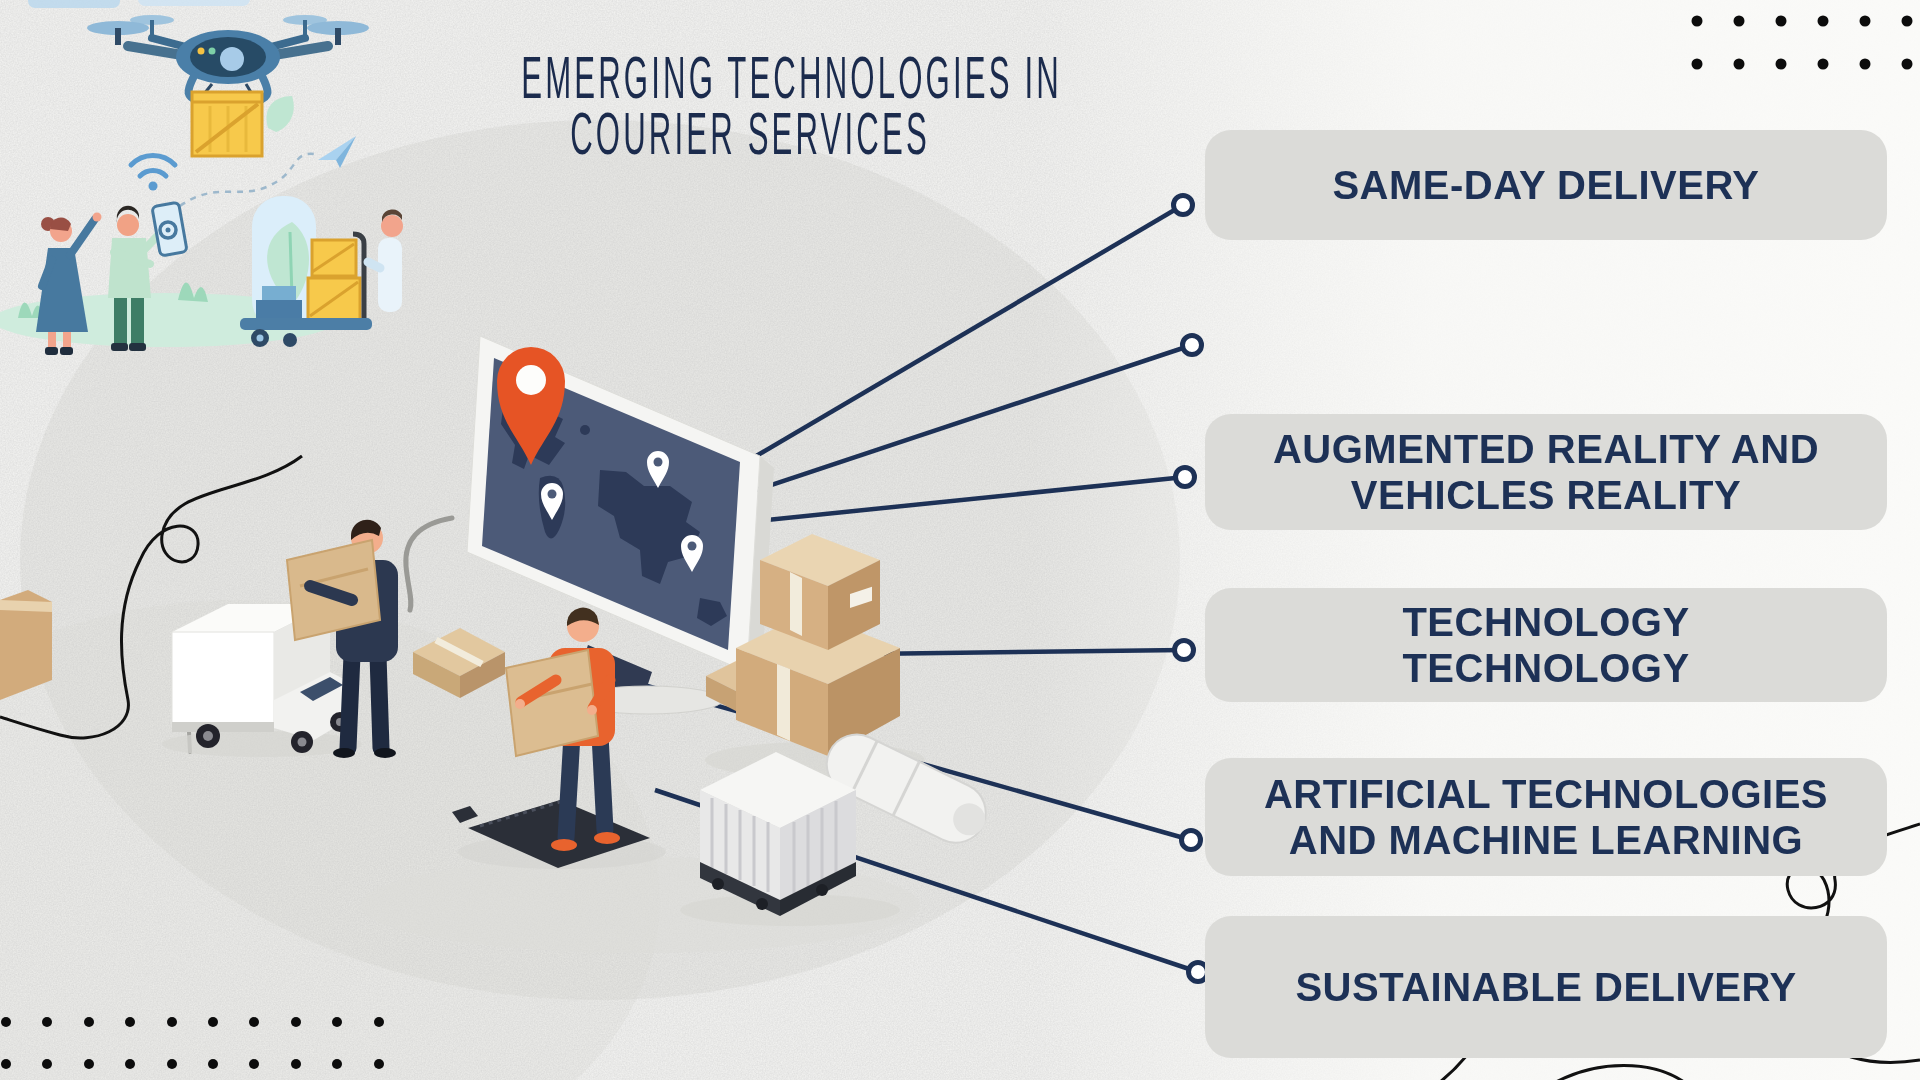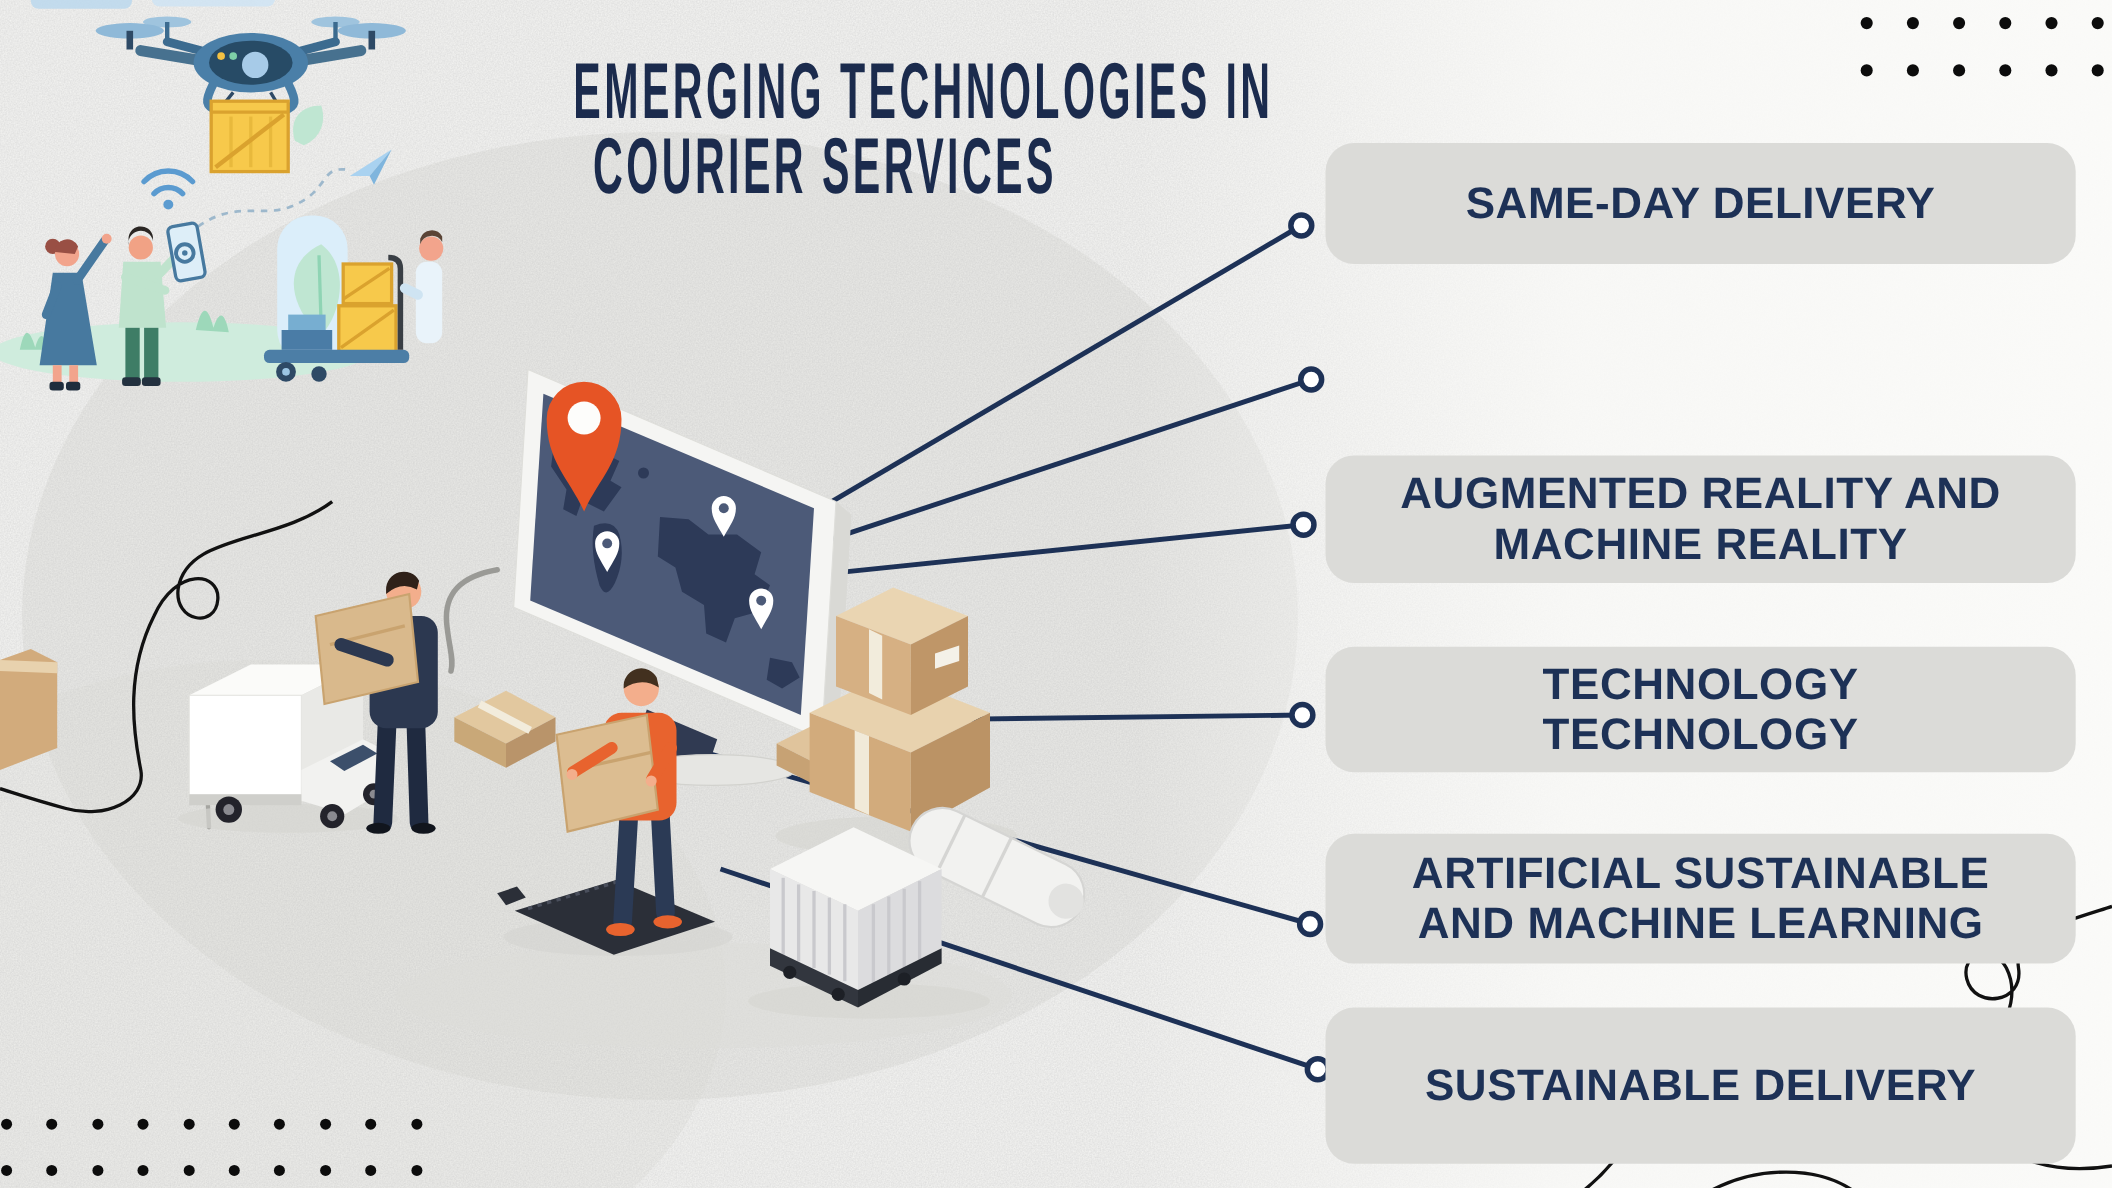--- a/index.html
+++ b/index.html
@@ -1,20 +1,20 @@
 <!DOCTYPE html>
 <html><head>
 <meta charset="utf-8">
 <style>
   html,body{margin:0;padding:0;background:#ccc;}
   .canvas{position:relative;width:1920px;height:1080px;overflow:hidden;
           background:#f5f5f3;font-family:"Liberation Sans",sans-serif;}
   .decor{position:absolute;left:0;top:0;width:1920px;height:1080px;}
   .title{position:absolute;left:310px;top:50px;width:880px;text-align:center;
-         color:#1b2b4d;font-weight:bold;font-size:72px;line-height:0.94;}
+         color:#1b2b4d;font-weight:normal;font-size:60px;line-height:0.94;}
   .title .tline{display:block;transform:scaleX(0.52);transform-origin:50% 50%;
          letter-spacing:6px;white-space:nowrap;}
   .feature{position:absolute;left:1205px;width:682px;background:#dbdbd8;
            border-radius:26px;display:flex;align-items:center;justify-content:center;
            text-align:center;color:#1d3156;font-weight:bold;font-size:40px;
            line-height:1.16;letter-spacing:0.5px;}
   .f1{top:130px;height:110px}
   .f2{top:272px;height:114px}
   .f3{top:414px;height:116px}
   .f4{top:588px;height:114px}
@@ -378,25 +378,25 @@
 
 <div class="title">
   <span class="tline">EMERGING TECHNOLOGIES IN</span>
   <span class="tline">COURIER SERVICES</span>
 </div>
 
 <div class="feature f1">
   <span class="flabel">SAME-DAY DELIVERY</span>
 </div>
 <div class="feature f3">
-  <span class="flabel">AUGMENTED REALITY AND MACHINE REALITY</span>
+  <span class="flabel">AUGMENTED REALITY AND VEHICLES REALITY</span>
 </div>
 <div class="feature f4">
   <span class="flabel">TECHNOLOGY TECHNOLOGY</span>
 </div>
 <div class="feature f5">
-  <span class="flabel">ARTIFICIAL SUSTAINABLE AND MACHINE LEARNING</span>
+  <span class="flabel">ARTIFICIAL TECHNOLOGIES AND MACHINE LEARNING</span>
 </div>
 <div class="feature f6">
   <span class="flabel">SUSTAINABLE DELIVERY</span>
 </div>
 
 </div>
 
 </body></html>

